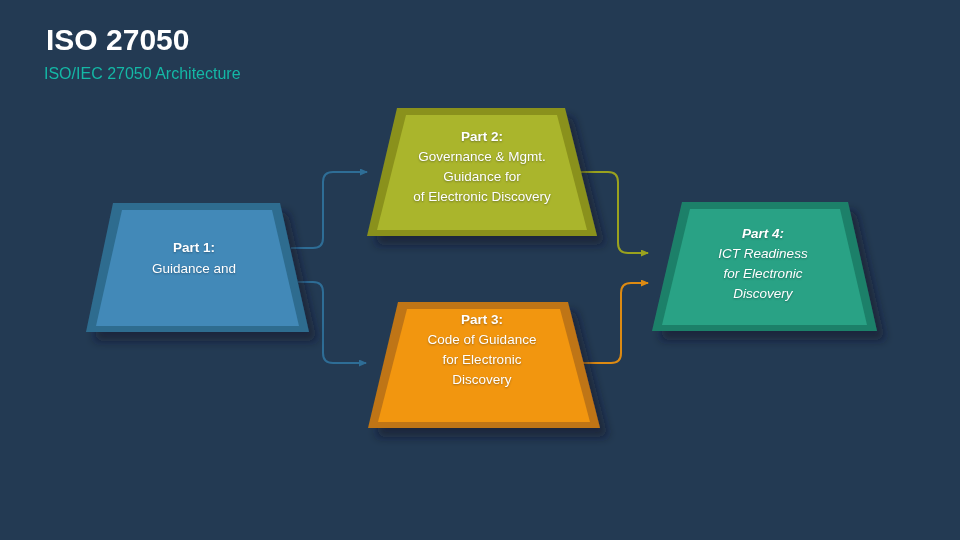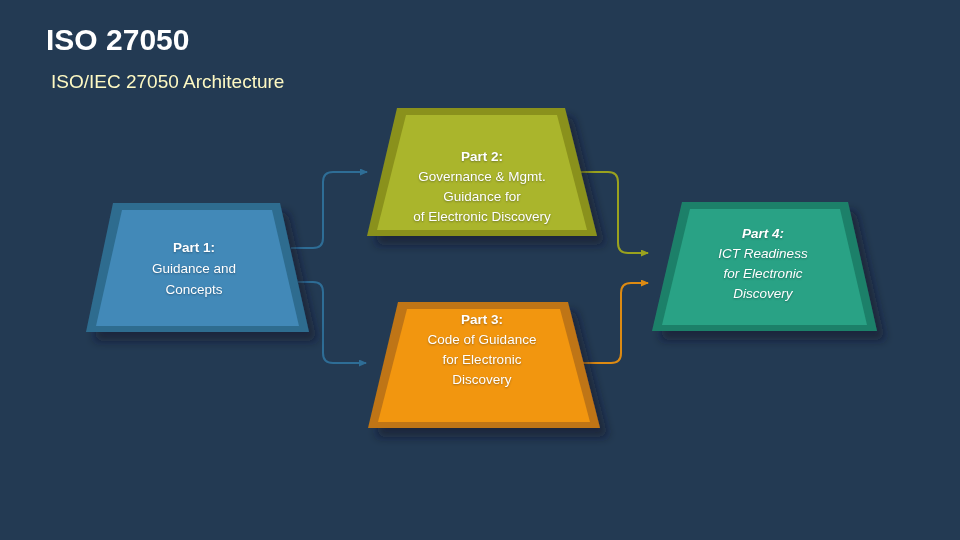--- a/index.html
+++ b/index.html
@@ -7,34 +7,34 @@
     position:relative;width:960px;height:540px;overflow:hidden;
     background:#233A53;
     font-family:"Liberation Sans",sans-serif;
     -webkit-font-smoothing:antialiased;
   }
   .slide-title{
     position:absolute;left:38px;top:16px;margin:8px;
     color:#FFFFFF;font-size:30px;font-weight:700;line-height:1.05;
   }
   .slide-subtitle{
-    position:absolute;left:38px;top:59px;margin:13px;
-    color:#fef9c3;font-size:19px;font-weight:400;line-height:1.1;
+    position:absolute;left:38px;top:59px;margin:6px;
+    color:#14b8a6;font-size:16px;font-weight:400;line-height:1.1;
   }
   .diagram{position:absolute;left:0;top:0;width:960px;height:540px;}
   .node-label{
     position:absolute;text-align:center;color:#FFFFFF;
     font-size:13.5px;line-height:20px;
     text-shadow:0 1px 2px rgba(8,18,32,0.35);
   }
   .node-label span{display:block;}
   .node-heading{font-weight:700;}
   .lh21{line-height:21px;}
   .label-part1{left:114px;top:237px;width:160px;}
-  .label-part2{left:392px;top:127px;width:180px;margin-top:20px;}
+  .label-part2{left:392px;top:127px;width:180px;}
   .label-part3{left:394px;top:310px;width:176px;}
   .label-part4{left:675px;top:224px;width:176px;font-style:italic;}
 </style>
 </head>
 <body>
 
 <div class="stage">
 
   <h1 class="slide-title">ISO 27050</h1>
   <h2 class="slide-subtitle">ISO/IEC 27050 Architecture</h2>
@@ -77,21 +77,20 @@
 
     <g>
       <polygon points="682,202 848,202 877,331 652,331" filter="url(#nodeShadow)" fill="#1F8069"></polygon>
       <polygon points="690,209 840,209 867,325 662,325" fill="#29A285"></polygon>
     </g>
   </svg>
 
   <div class="node-label label-part1 lh21">
     <span class="node-heading">Part 1:</span>
     <span>Guidance and</span>
-    <span>Concepts</span>
   </div>
 
   <div class="node-label label-part2">
     <span class="node-heading">Part 2:</span>
     <span>Governance &amp; Mgmt.</span>
     <span>Guidance for</span>
     <span>of Electronic Discovery</span>
   </div>
 
   <div class="node-label label-part3">

